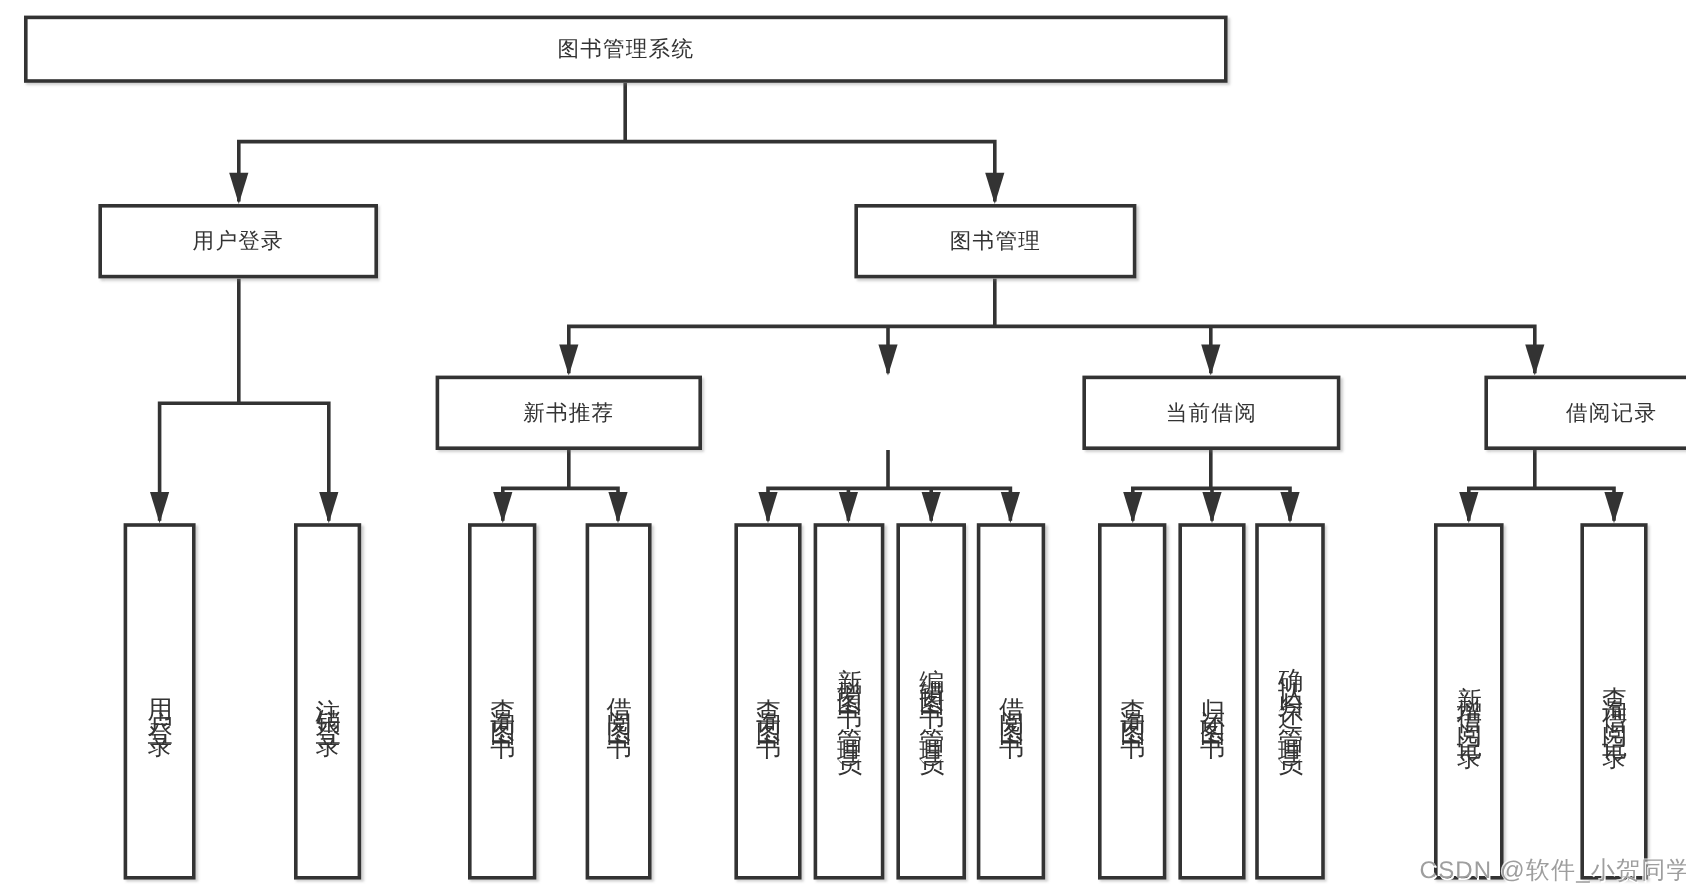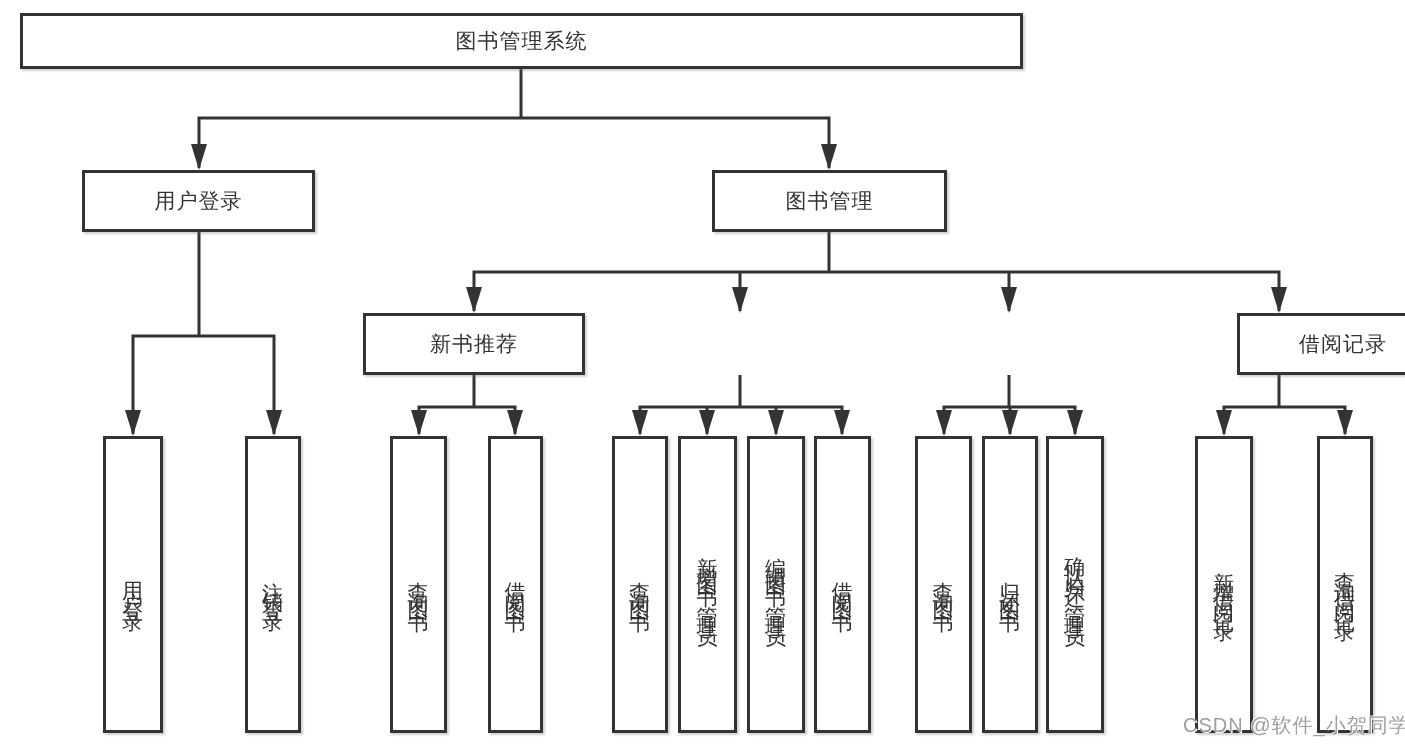--- a/index.html
+++ b/index.html
@@ -26,21 +26,21 @@
     box-sizing: border-box;
     background: #ffffff;
     border: 3px solid #333333;
     color: #333333;
     display: flex;
     align-items: center;
     justify-content: center;
     box-shadow: 2px 2px 2px rgba(120,120,120,0.35);
   }
   .hbox {
-    font-size: 21px;
+    font-size: 18px;
     letter-spacing: 1px;
     white-space: nowrap;
   }
   .root  { left: 20px;  top: 13px;  width: 1003px; height: 56px; }
   .lvl2  { top: 170px; height: 62px; }
   .lvl3  { top: 313px; height: 62px; text-align: center; }
   .leaf  {
     top: 436px;
     height: 297px;
   }
@@ -118,20 +118,23 @@
   <div class="node hbox lvl2" style="left:82px; width:233px;">
     <span>用户登录</span>
   </div>
   <div class="node hbox lvl2" style="left:712px; width:235px;text-align:right;">
     <span>图书管理</span>
   </div>
 
   <div class="node hbox lvl3" style="left:363px; width:222px;">
     <span>新书推荐</span>
   </div>
+  <div class="node hbox lvl3" style="left:902px; width:215px;">
+    <span>当前借阅</span>
+  </div>
   <div class="node hbox lvl3" style="left:1237px; width:212px;">
     <span>借阅记录</span>
   </div>
 
   <div class="node leaf" style="left:103px; width:60px;">
     <span class="vtext">用户登录</span>
   </div>
   <div class="node leaf" style="left:245px; width:56px;">
     <span class="vtext">注销登录</span>
   </div>

